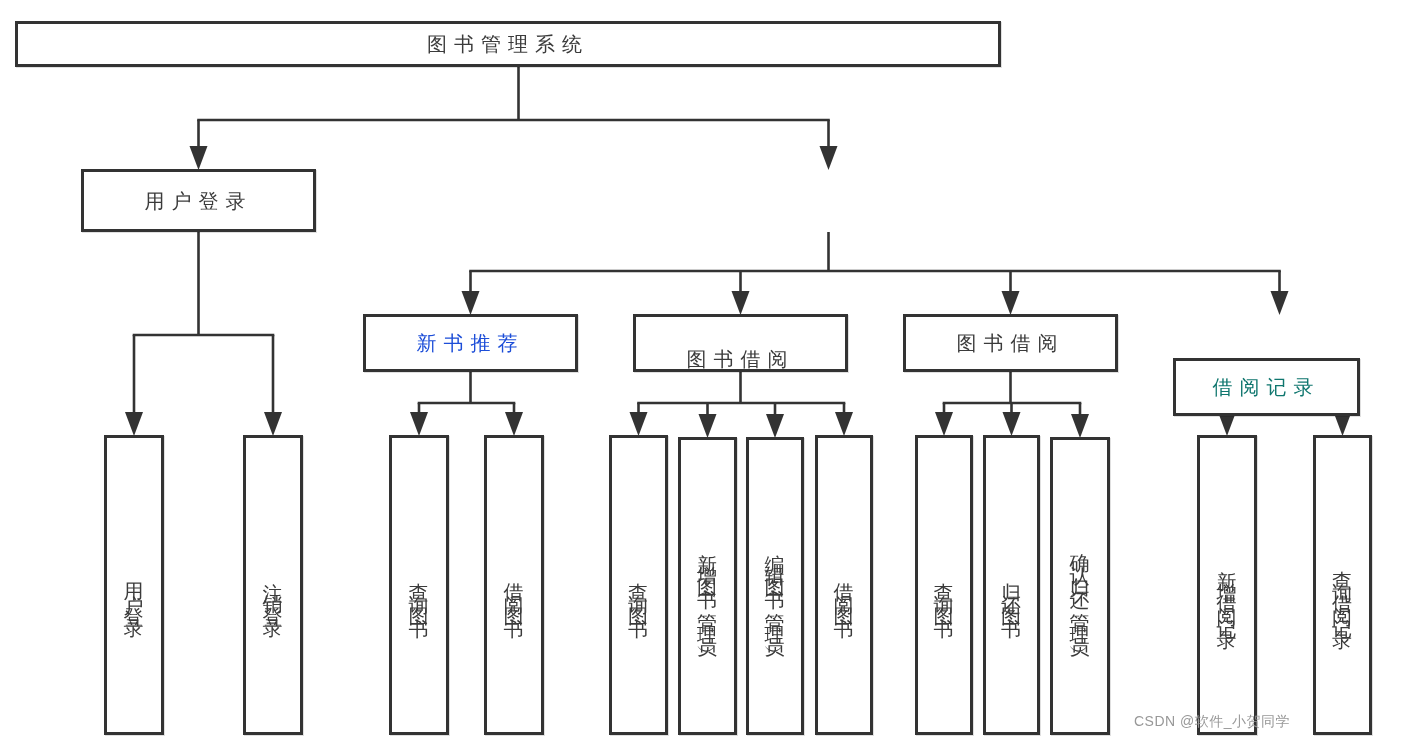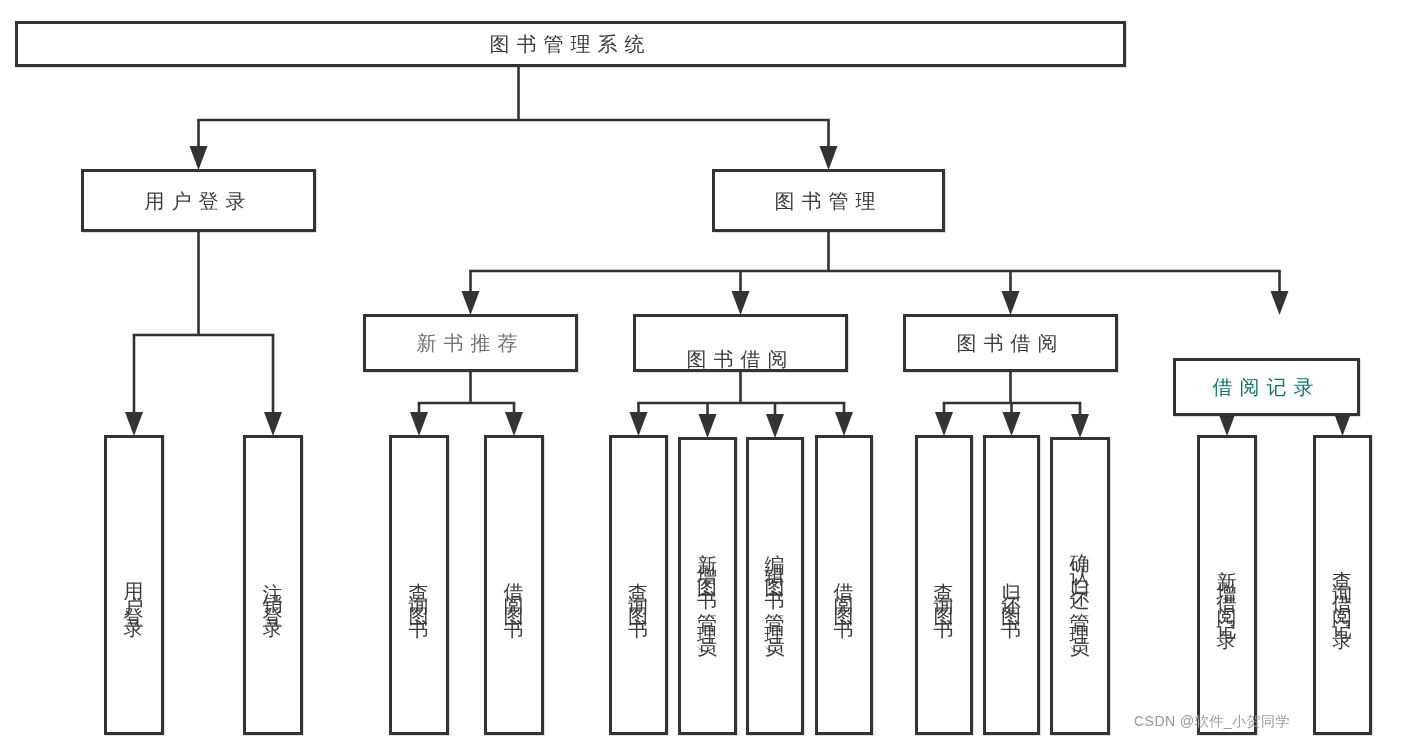--- a/index.html
+++ b/index.html
@@ -95,30 +95,27 @@
       <line x1="1080" y1="403" x2="1080" y2="419" stroke="#333333" stroke-width="2.6"></line>
       <polygon points="1071,414 1089,414 1080,438" fill="#333333"></polygon>
       <line x1="1279.5" y1="372" x2="1279.5" y2="403" stroke="#333333" stroke-width="2.6"></line>
       <line x1="1225.7" y1="403" x2="1343.8" y2="403" stroke="#333333" stroke-width="2.6"></line>
       <line x1="1227" y1="403" x2="1227" y2="417" stroke="#333333" stroke-width="2.6"></line>
       <polygon points="1218,412 1236,412 1227,436" fill="#333333"></polygon>
       <line x1="1342.5" y1="403" x2="1342.5" y2="417" stroke="#333333" stroke-width="2.6"></line>
       <polygon points="1333.5,412 1351.5,412 1342.5,436" fill="#333333"></polygon>
     </svg>
   <div id="nodes-layer">
-      <div class="node horizontal" style="left: 15px; top: 21px; width: 1111px; height: 46px; border-color: rgb(51, 51, 51); background: rgb(255, 255, 255); color: rgb(59, 59, 59);">
+      <div class="node horizontal" style="left: 15px; top: 21px; width: 986px; height: 46px; border-color: rgb(51, 51, 51); background: rgb(255, 255, 255); color: rgb(59, 59, 59);">
         <span class="label">图书管理系统</span>
       </div>
       <div class="node horizontal" style="left: 81px; top: 169px; width: 235px; height: 63px; border-color: rgb(51, 51, 51); background: rgb(255, 255, 255); color: rgb(59, 59, 59);">
         <span class="label">用户登录</span>
       </div>
-      <div class="node horizontal" style="left: 712px; top: 169px; width: 233px; height: 63px; border-color: rgb(51, 51, 51); background: rgb(255, 255, 255); color: rgb(59, 59, 59);">
-        <span class="label">图书管理</span>
-      </div>
-      <div class="node horizontal" style="left: 363px; top: 314px; width: 215px; height: 58px; border-color: rgb(51, 51, 51); background: rgb(255, 255, 255); color: #737373;">
+      <div class="node horizontal" style="left: 363px; top: 314px; width: 215px; height: 58px; border-color: rgb(51, 51, 51); background: rgb(255, 255, 255); color: #1d4ed8;">
         <span class="label">新书推荐</span>
       </div>
       <div class="node horizontal" style="left: 633px; top: 314px; width: 215px; height: 58px; border-color: rgb(51, 51, 51); background: rgb(255, 255, 255); color: rgb(59, 59, 59); align-items: flex-end;">
         <span class="label">图书借阅</span>
       </div>
       <div class="node horizontal" style="left: 903px; top: 314px; width: 215px; height: 58px; border-color: rgb(51, 51, 51); background: rgb(255, 255, 255); color: rgb(59, 59, 59);">
         <span class="label">图书借阅</span>
       </div>
       <div class="node horizontal" style="left: 1173px; top: 314px; width: 187px; height: 58px; border-color: rgb(51, 51, 51); background: rgb(255, 255, 255); color: #0f766e; margin-top: 44px;">
         <span class="label">借阅记录</span>

